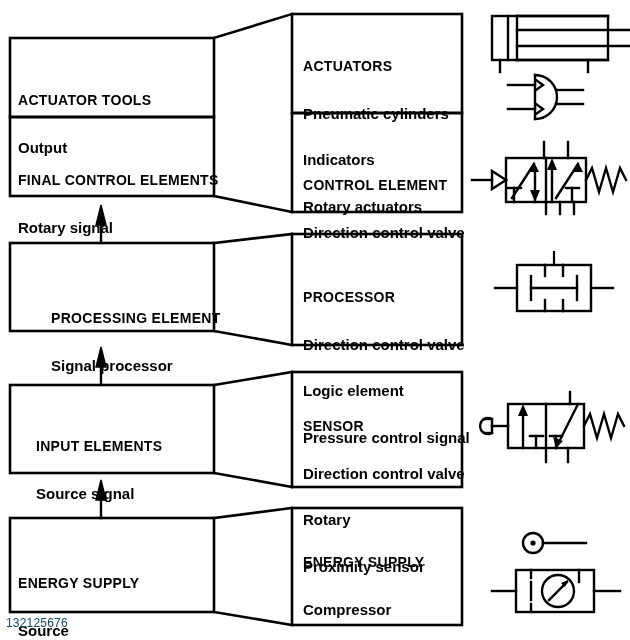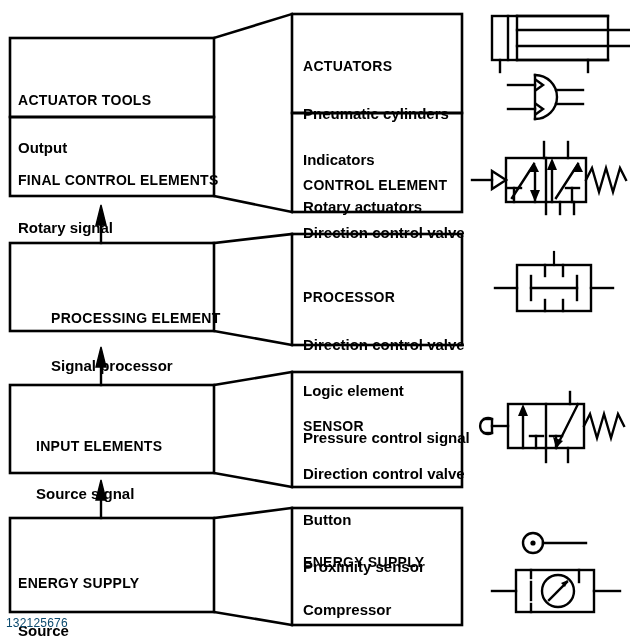--- a/index.html
+++ b/index.html
@@ -284,21 +284,21 @@
   <div class="txt" style="left:303px; top:259px;">
     <div class="title-line">PROCESSOR</div>
     <div class="sub-line">Direction control valve</div>
     <div class="sub-line">Logic element</div>
     <div class="sub-line">Pressure control signal</div>
   </div>
 
   <div class="txt" style="left:303px; top:388px;">
     <div class="title-line">SENSOR</div>
     <div class="sub-line">Direction control valve</div>
-    <div class="sub-line">Button</div>
+    <div class="sub-line">Rotary</div>
     <div class="sub-line">Proximity sensor</div>
   </div>
 
   <div class="txt" style="left:303px; top:524px;">
     <div class="title-line">ENERGY SUPPLY</div>
     <div class="sub-line">Compressor</div>
     
     
     
   </div>

